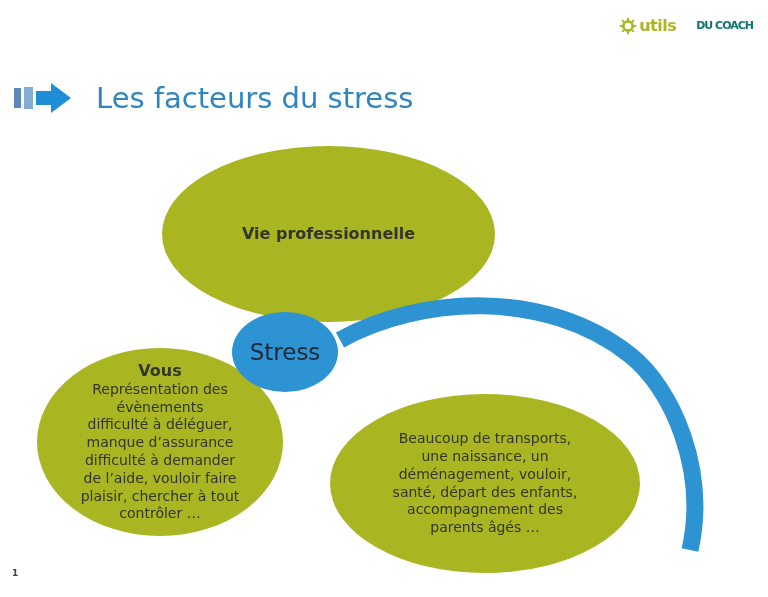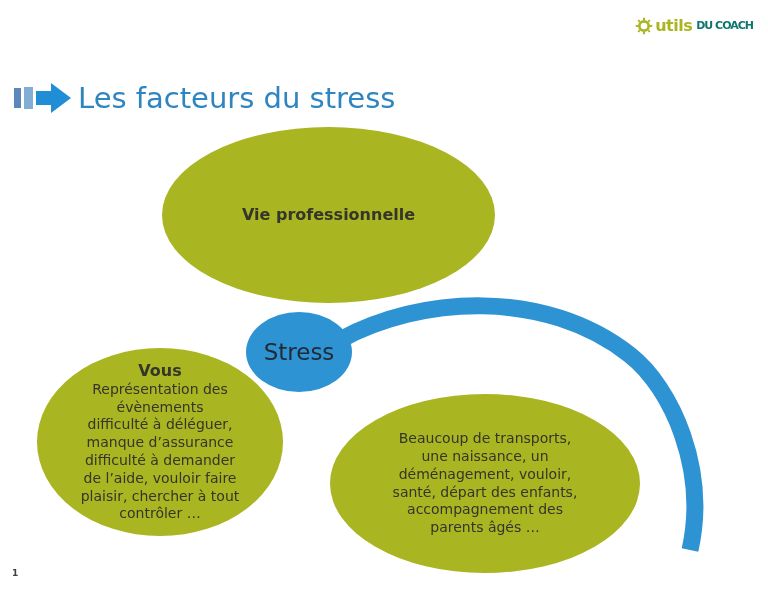--- a/index.html
+++ b/index.html
@@ -4,45 +4,45 @@
 <style>
   html,body { margin:0; padding:0; background:#e8e8e8; }
   .slide {
     position:relative; width:768px; height:597px; background:#ffffff;
     font-family:"DejaVu Sans","Liberation Sans",sans-serif; overflow:hidden;
   }
 
   
   .logo { position:absolute; top:16px; right:15px; display:flex; align-items:center; }
   .logo-gear { width:18px; height:18px; margin-right:2px; }
-  .logo-utils { font-size:16px; font-weight:600; color:#a9b521; letter-spacing:-0.5px; margin-right:4px; }
+  .logo-utils { font-size:16px; font-weight:600; color:#a9b521; letter-spacing:-0.5px; margin-right:20px; }
   .logo-coach { font-size:11px; font-weight:800; color:#0f766e; letter-spacing:-1px; }
 
   
   .title-row { position:absolute; left:8px; top:78px; display:flex; align-items:center; }
   .title-arrow { width:66px; height:40px; flex:0 0 auto; }
-  .page-title { font-size:29px; font-weight:400; color:#2e85c0; margin:0 0 0 4px; white-space:nowrap; }
+  .page-title { font-size:29px; font-weight:400; color:#2e85c0; margin:0 0 0 22px; white-space:nowrap; }
 
   
   .bubble {
     position:absolute; border-radius:50%; background:#a9b521; color:#35352b;
     display:flex; flex-direction:column; align-items:center; justify-content:center;
     text-align:center;
   }
   .bubble-title { font-weight:bold; font-size:16px; line-height:1.25; }
   .bubble-body  { font-size:14px; line-height:1.27; white-space:pre-line; }
 
-  .bubble-pro   { left:162px; top:127px; width:333px; height:176px; }
+  .bubble-pro   { left:162px; top:146px; width:333px; height:176px; }
   .bubble-vous  { left:37px;  top:348px; width:246px; height:188px; }
   .bubble-perso { left:330px; top:394px; width:310px; height:179px; }
 
   .arc-layer { position:absolute; left:0; top:0; width:768px; height:597px; pointer-events:none; }
 
   .stress-node {
-    position:absolute; left:246px; top:312px; width:106px; height:80px;
+    position:absolute; left:232px; top:312px; width:106px; height:80px;
     border-radius:50%; background:#2e93d3; color:#232a35;
     display:flex; align-items:center; justify-content:center;
     font-size:23px;
   }
 
   .page-number { position:absolute; left:12px; top:568px; font-size:9px; font-weight:bold; color:#3f3f3f; }
 </style>
 </head>
 <body>
 

